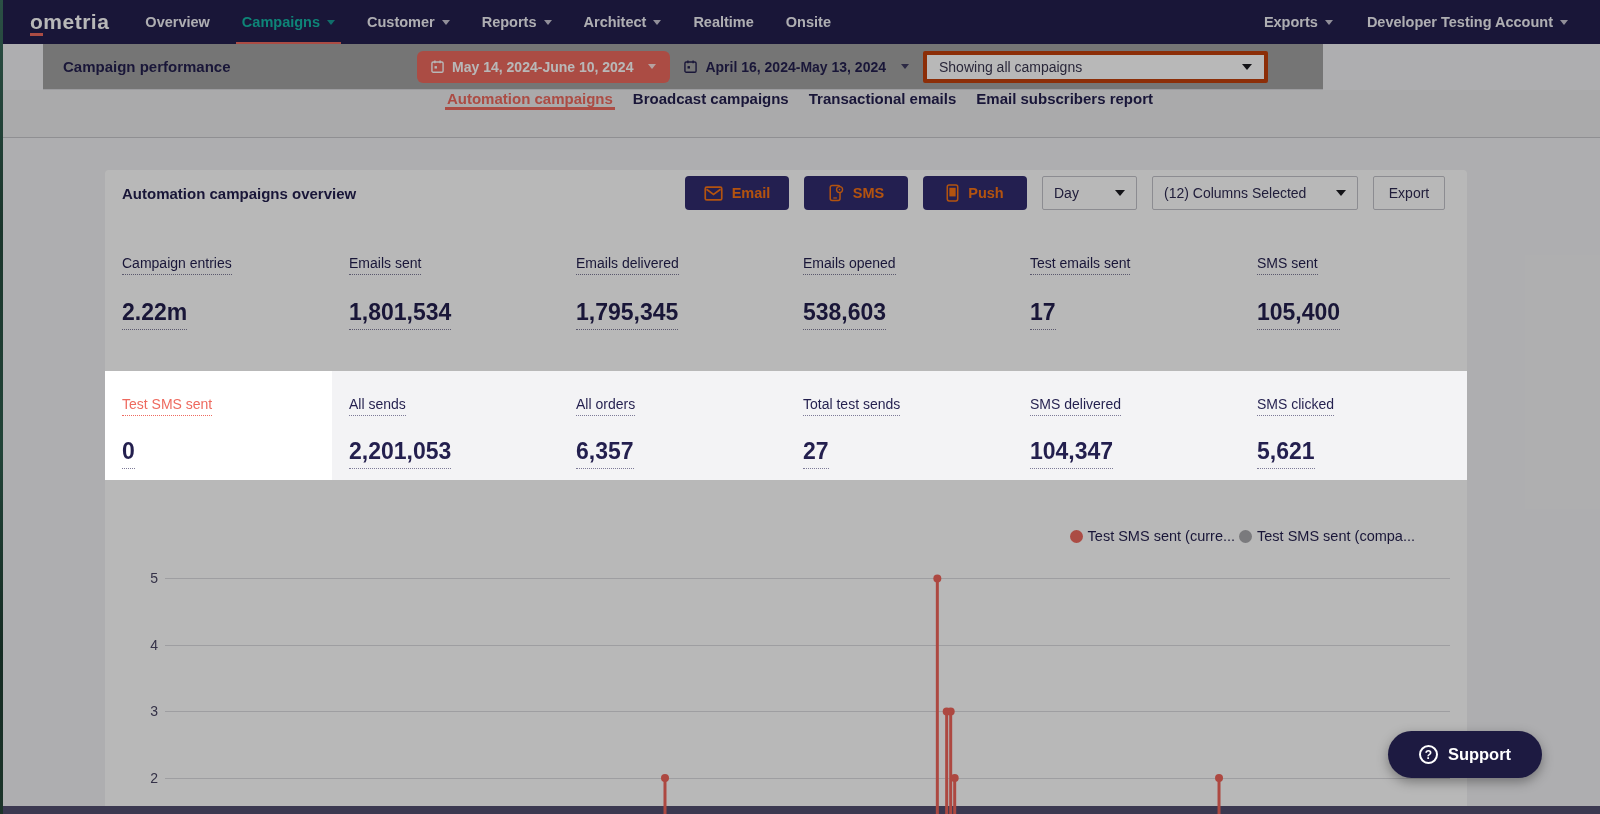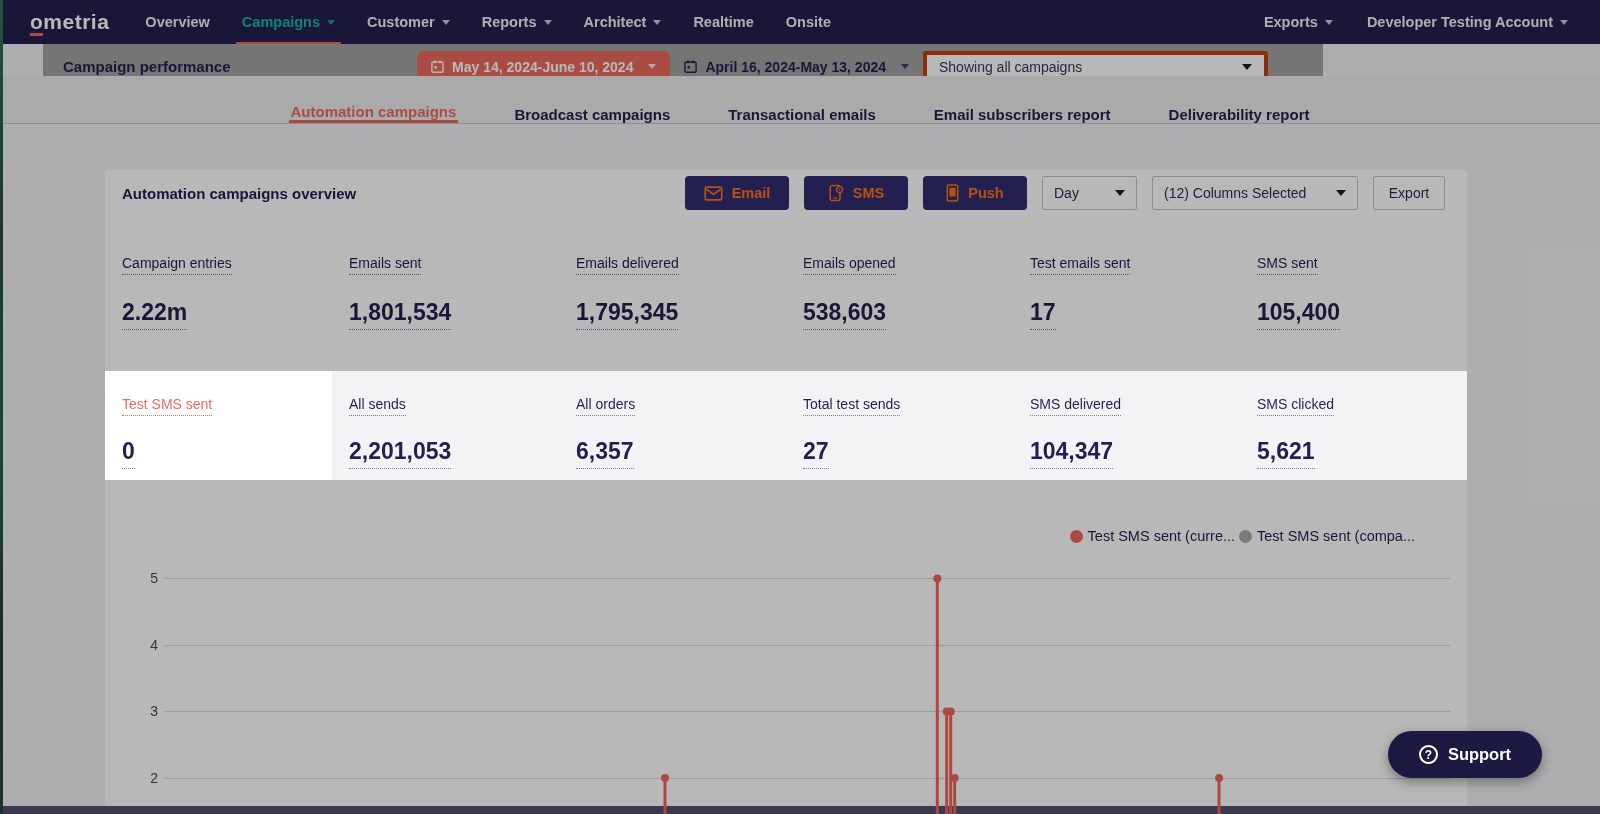--- a/index.html
+++ b/index.html
@@ -33,22 +33,22 @@
   .date-btn { display:flex; align-items:center; gap:8px; font-size:14px; font-weight:600; cursor:pointer;
     border:none; background:transparent; font-family:inherit; }
   .date-btn.primary { background:#ee6a5f; color:#ffffff; height:32px; padding:0 14px; border-radius:6px; }
   .date-btn.compare { color:#231f4e; padding:0 2px; }
   .campaign-select { width:345px; height:32px; background:#ffffff; border:4px solid #c2410c; border-radius:2px;
     display:flex; align-items:center; padding:0 12px; font-size:14px; color:#3a3650; cursor:pointer; }
   .tri { margin-left:auto; width:0; height:0; border-left:5px solid transparent; border-right:5px solid transparent;
     border-top:6px solid #1d1d22; }
 
   
-  .tabbar { position:absolute; left:0; top:76px; width:1600px; height:48px; background:#ececee;
-    border-bottom:1px solid #c6c6cb; display:flex; justify-content:center; align-items:flex-end; gap:54px; z-index:2; }
+  .tabbar { position:absolute; left:0; top:90px; width:1600px; height:48px; background:#ececee;
+    border-bottom:1px solid #c6c6cb; display:flex; justify-content:center; align-items:flex-start; gap:16px; z-index:2; }
   .tab { font-size:15px; font-weight:600; color:#231f4e; display:flex; align-items:center; cursor:pointer; padding:0 2px; }
   .tab.active { color:#ee6a5f; border-bottom:3px solid #ee6a5f; }
 
   
   .card { position:absolute; left:105px; top:170px; width:1362px; height:644px; background:#ffffff;
     border-radius:4px 4px 0 0; z-index:1; }
   .card-head { position:absolute; left:17px; right:22px; top:6px; height:34px; display:flex; align-items:center; }
   .card-title { font-size:15px; font-weight:bold; color:#231f4e; }
   .head-controls { margin-left:auto; display:flex; align-items:center; gap:15px; }
   .chan-btn { height:34px; padding:0 18px; min-width:104px; background:#312c6f; color:#f97316; border:none;
@@ -176,21 +176,20 @@
         <span class="tri"></span>
       </div>
     </div>
   </div>
 
   <div class="tabbar">
     <div class="tab active">Automation campaigns</div>
     <div class="tab">Broadcast campaigns</div>
     <div class="tab">Transactional emails</div>
     <div class="tab">Email subscribers report</div>
-    <div class="tab">Deliverability report</div>
   </div>
 
   <div class="card">
     <div class="card-head">
       <h2 class="card-title">Automation campaigns overview</h2>
       <div class="head-controls">
         <button class="chan-btn">
           <svg class="icon-svg" viewBox="0 0 20 16" width="19" height="15">
               <rect x="1.2" y="1.2" width="17.6" height="13.6" rx="1.6" fill="none" stroke="currentColor" stroke-width="1.8"></rect>
               <path d="M2.5 3.5 L10 9 L17.5 3.5" fill="none" stroke="currentColor" stroke-width="1.8"></path>

